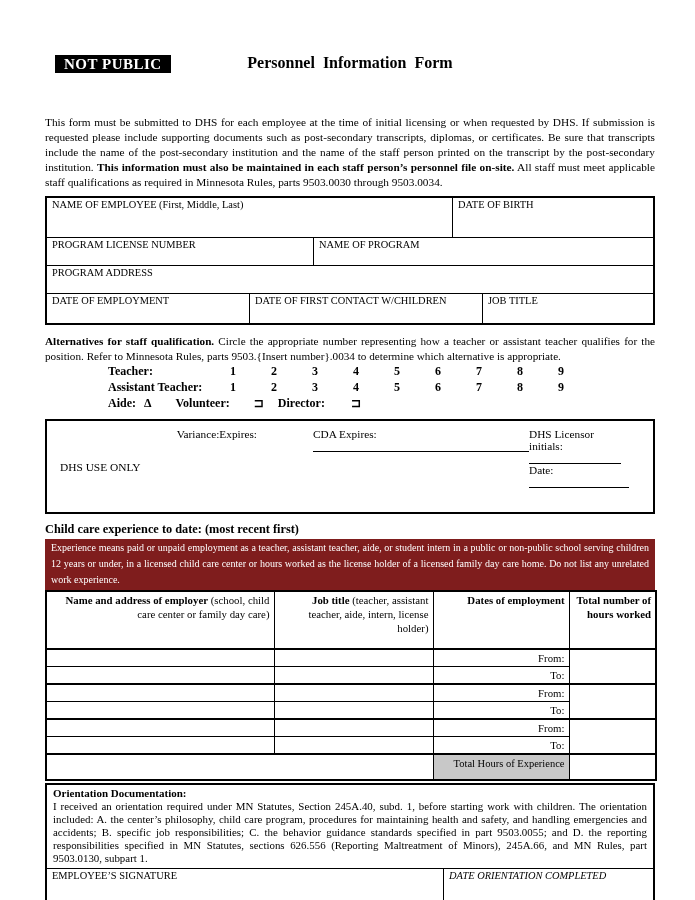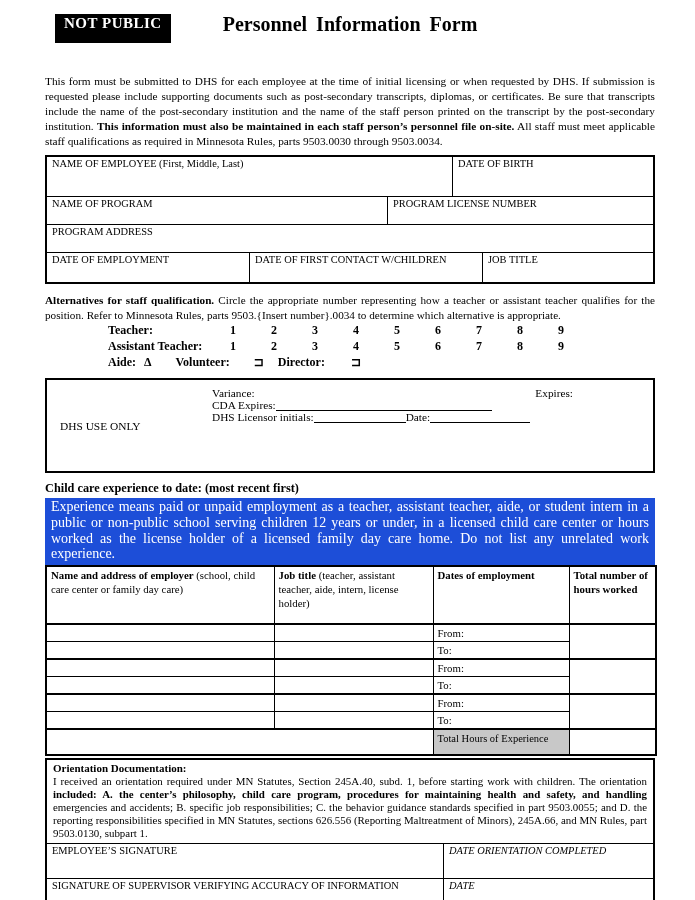--- a/index.html
+++ b/index.html
@@ -11,25 +11,25 @@
   }
   .page { position:relative; width:695px; height:900px; overflow:hidden; }
   .content { position:absolute; left:45px; top:12px; width:610px; }
 
   
   .header { position:relative; height:50px; }
   .not-public {
     position:absolute; left:10px; top:2px;
     background:#000; color:#fff;
     font-weight:bold; font-size:15px; letter-spacing:0.5px;
-    padding:1px 9px 11px 9px;
+    padding:1px 9px 0 9px;
   }
   .form-title {
-    text-align:center; font-size:20px; font-weight:bold;
-    word-spacing:4px; padding-top:1px;
+    text-align:center; font-size:16px; font-weight:bold;
+    word-spacing:4px; padding-top:1px;margin-top:41px;
   }
   .keep-copy {
     width:252px; margin:4px auto 0 auto;
     border:1.5px solid #000;
     font-weight:bold; font-size:10.5px; text-align:center;
     padding:2px 2px 3px 2px;
   }
 
   
   .intro {
@@ -64,60 +64,60 @@
   .sp1 { width:8px; } .sp2 { width:24px; } .sp3 { width:14px; } .sp4 { width:26px; }
 
   
   .dhs-box {
     margin-top:7px; border:2px solid #000; height:95px;
     display:flex; align-items:center;
   }
   .dhs-label { width:165px; padding-left:13px; font-size:11.4px; }
   .dhs-right {
     flex:1; height:78px; padding-right:24px;
-    display:flex; flex-direction:column; 
+    display:flex; flex-direction:row; 
     font-size:11.3px;
   }
   .dhs-row1 { display:flex; justify-content:space-between; padding-right:56px; }
   .fill-line { display:inline-block; border-bottom:1.2px solid #000; height:12px; vertical-align:bottom; }
   .cda-line { width:216px; }
   .init-line { width:92px; }
   .date-line { width:100px; }
 
   
   .exp-heading { margin-top:8px; font-weight:bold; font-size:12.3px; }
   .exp-def {
-    margin-top:2px; background:#1d4ed8; color:#fff;
-    font-size:14px; line-height:15.8px; text-align:justify;
+    margin-top:2px; background:#7f1d1d; color:#fff;
+    font-size:10px; line-height:15.8px; text-align:justify;
     padding:1px 6px 3px 6px;
   }
   table.exp-table {
     width:610px; border-collapse:collapse; table-layout:fixed;
     border:2px solid #000;
   }
   .exp-table th, .exp-table td {
     border:1px solid #000; padding:0 4px; vertical-align:top;
-    font-size:10.8px; text-align:left;
+    font-size:10.8px; text-align:right;
   }
   .exp-table th { font-weight:normal; line-height:14px; height:58px; padding-top:1px; }
   .exp-table th .b, .exp-table td .b { font-weight:bold; }
   .exp-table .col1 { width:228px; } .exp-table .col2 { width:159px; }
   .exp-table .col3 { width:136px; } .exp-table .col4 { width:87px; }
   .exp-table tr.sub td { height:17px; line-height:16px; }
   .exp-table tr.group-start td { border-top:2px solid #000; }
   .exp-table td.total-label {
     background:#c8c8c8; font-size:10.5px; height:26px; line-height:14px; padding-top:2px;
   }
   .exp-table tr.total-row td { border-top:2px solid #000; }
 
   
   .orient-box { border:2px solid #000; margin-top:2px; }
   .orient-text { padding:2px 6px 3px 6px; font-size:10.9px; line-height:12.9px; text-align:justify; }
   .orient-text .hd { font-weight:bold; display:block; font-size:11px; }
-  .orient-text .b { font-weight:bold; }
+  .orient-text .b { font-weight:normal; }
   .sig-row { display:flex; border-top:1.5px solid #000; height:35px; font-size:10.4px; }
   .sig-cell { padding:1px 5px; }
   .sig-cell.left { width:397px; border-right:1.5px solid #000; }
   .sig-cell.right { flex:1;font-style:italic; }
 </style>
 </head>
 <body>
 
 <div class="page">
   <div class="content">
@@ -128,22 +128,22 @@
     </div>
 
     <p class="intro"><span>This form must be submitted to DHS for each employee at the time of initial licensing or when requested by DHS. If submission is requested please include supporting documents such as post-secondary transcripts, diplomas, or certificates. Be sure that transcripts include the name of the post-secondary institution and the name of the staff person printed on the transcript by the post-secondary institution. </span><span class="b">This information must also be maintained in each staff person’s personnel file on-site.</span><span> All staff must meet applicable staff qualifications as required in Minnesota Rules, parts 9503.0030 through 9503.0034.</span></p>
 
     <div class="info-table">
       <div class="irow">
         <div class="icell r1 w-emp">NAME OF EMPLOYEE  (First, Middle, Last)</div>
         <div class="icell r1 w-dob">DATE OF BIRTH</div>
       </div>
       <div class="irow">
+        <div class="icell r2 w-lic">PROGRAM  LICENSE  NUMBER</div>
         <div class="icell r2 w-prog">NAME OF PROGRAM</div>
-        <div class="icell r2 w-lic">PROGRAM  LICENSE  NUMBER</div>
       </div>
       <div class="irow">
         <div class="icell r3 w-full">PROGRAM  ADDRESS</div>
       </div>
       <div class="irow">
         <div class="icell r4 w-doe">DATE OF EMPLOYMENT</div>
         <div class="icell r4 w-dfc">DATE OF FIRST  CONTACT  W/CHILDREN</div>
         <div class="icell r4 w-job">JOB TITLE</div>
       </div>
     </div>

